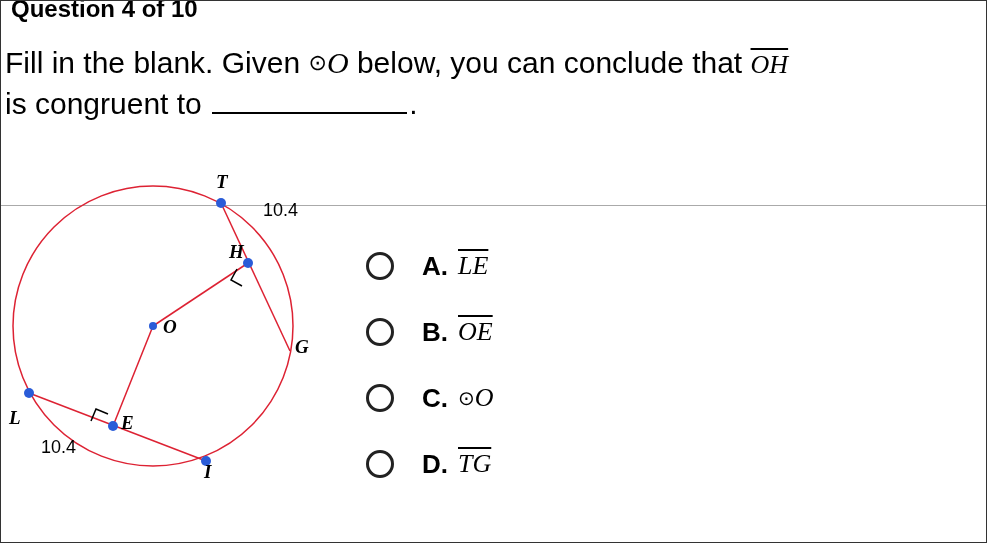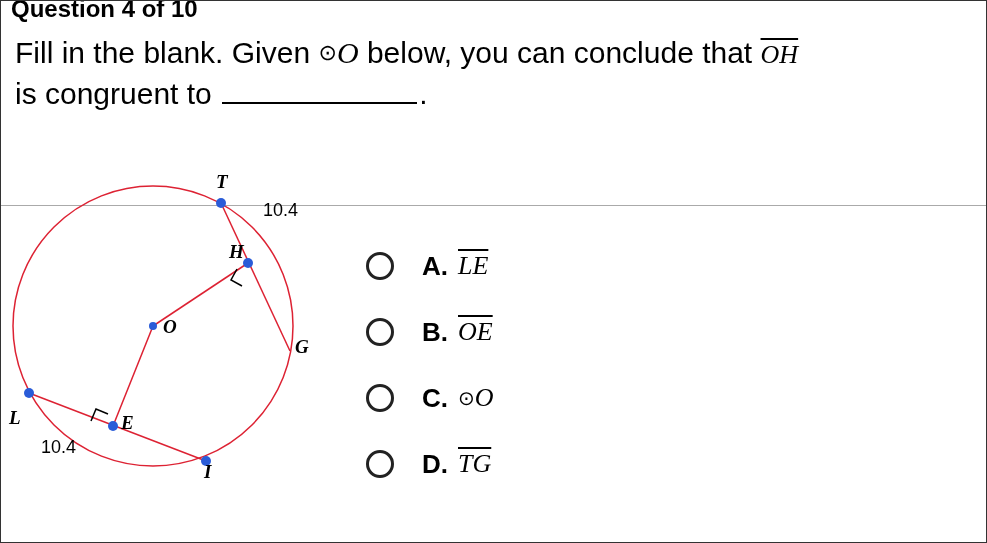--- a/index.html
+++ b/index.html
@@ -21,23 +21,23 @@
       font-weight: bold;
       font-size: 24px;
       padding: 0 10px 8px 10px;
       position: absolute;
       top: -6px;
       left: 0;
     }
     .question-text {
       font-size: 30px;
       line-height: 1.35;
-      padding: 0 14px;
-      position: absolute;
-      top: 32px;
+      padding: 0 4px;
+      position: absolute;
+      top: 42px;
       left: 0;
       right: 0;
     }
     .blank-line {
       display: inline-block;
       border-bottom: 2px solid #000;
       width: 195px;
       height: 0.9em;
       vertical-align: baseline;
       margin: 0 2px;

